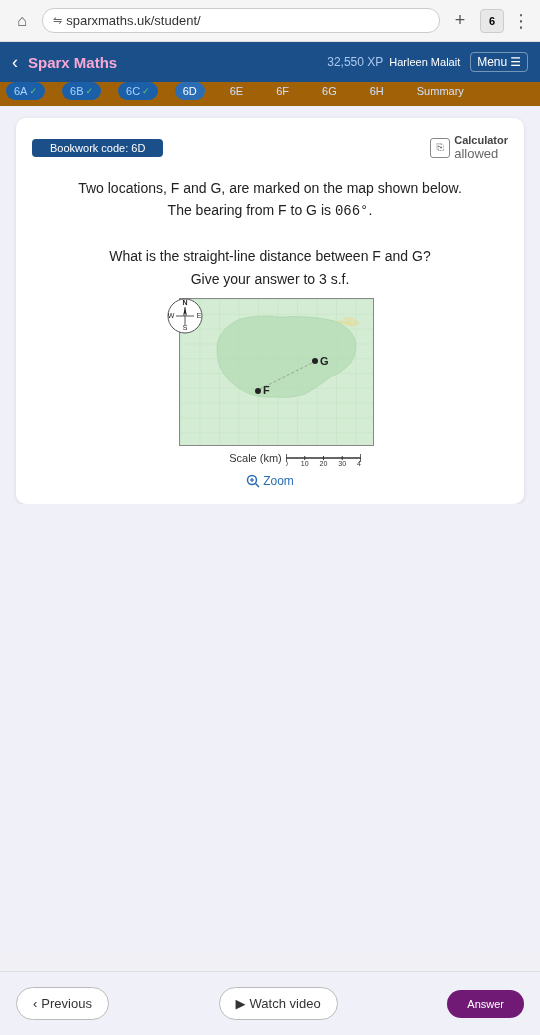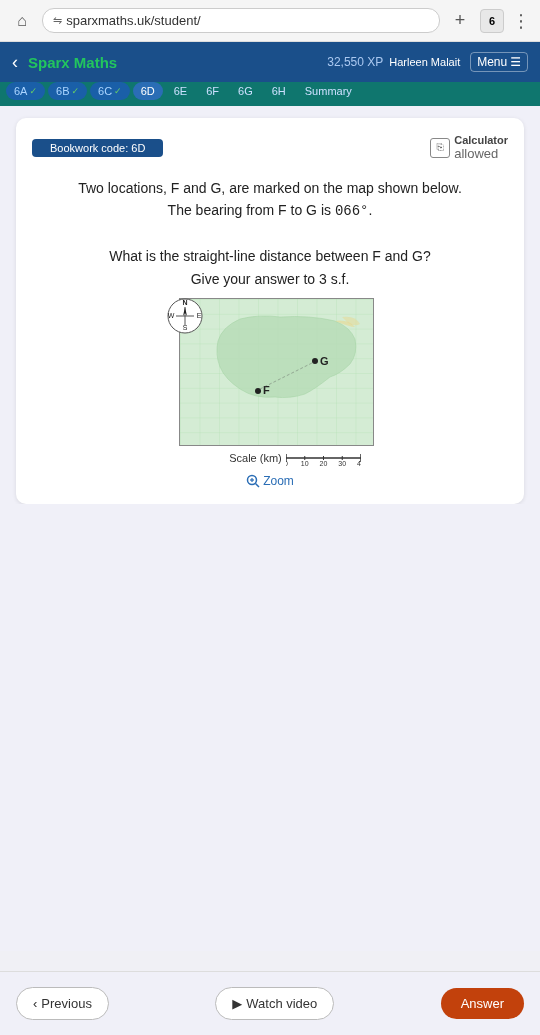--- a/index.html
+++ b/index.html
@@ -62,40 +62,40 @@
       background: #1a4f8a;
       display: flex;
       align-items: center;
       padding: 0 12px;
       height: 40px;
     }
     .nav-back {
       color: white; font-size: 18px; margin-right: 10px; cursor: pointer;
     }
     .nav-title {
-      color: #22c55e; font-weight: bold; font-size: 15px; flex: 1;
+      color: #f9a8d4; font-weight: bold; font-size: 15px; flex: 1;
     }
     .nav-xp {
       color: #aac8f0; font-size: 12px; margin-right: 6px;
     }
     .nav-user {
       color: white; font-size: 11px; margin-right: 10px;
     }
     .nav-menu-btn {
       color: white; font-size: 12px; border: 1px solid rgba(255,255,255,0.4);
       border-radius: 4px; padding: 2px 6px; cursor: pointer;
       display: flex; align-items: center; gap: 3px;
     }
 
     
     .tab-bar {
-      background: #0f766e;
+      background: #a16207;
       display: flex;
       padding: 0 6px 6px 6px;
-      gap: 3px;
+      gap: 17px;
     }
     .tab-item {
       padding: 3px 8px;
       border-radius: 12px;
       font-size: 11px;
       color: #cce0ff;
       cursor: pointer;
       display: flex; align-items: center; gap: 2px;
     }
     .tab-item.active {
@@ -225,26 +225,26 @@
       background: white;
       border: 1px solid #bbb;
       border-radius: 20px;
       padding: 8px 16px;
       font-size: 13px;
       color: #333;
       cursor: pointer;
       display: flex; align-items: center; gap: 4px;
     }
     .btn-answer {
-      background: #c2410c;
+      background: #701a75;
       color: white;
       border: none;
       border-radius: 20px;
       padding: 8px 20px;
-      font-size: 13px;
+      font-size: 11px;
       cursor: pointer;
     }
 
     .white-space {
       background: #f0f0f8;
       height: 180px;
     }
   </style>
 </head>
 <body>

